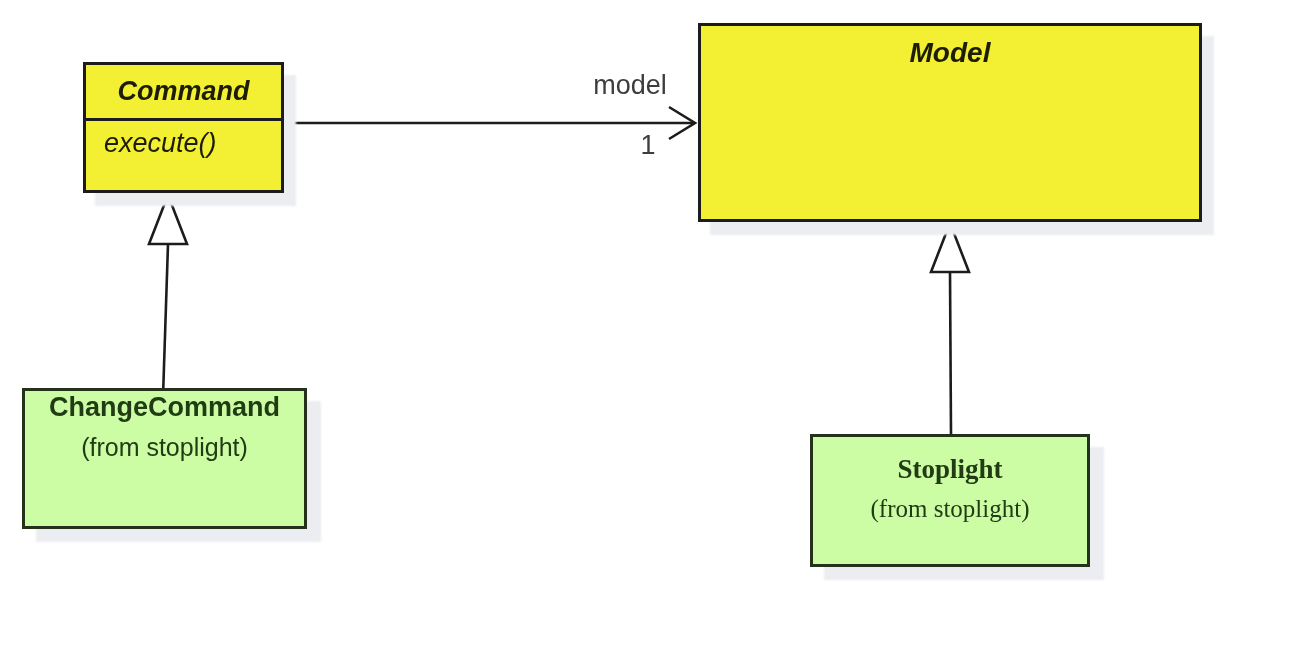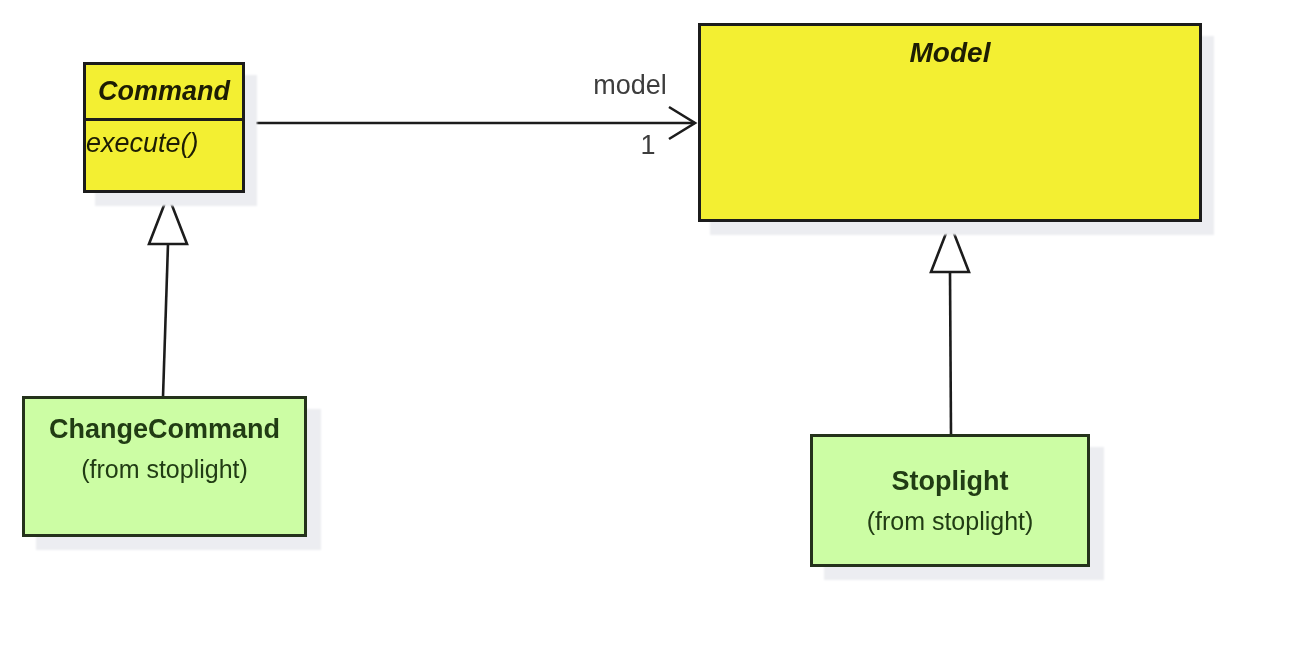--- a/index.html
+++ b/index.html
@@ -28,29 +28,29 @@
   .uml-class .title {
     font-weight: bold;
     font-style: italic;
     text-align: center;
     color: #1d1d04;
   }
   .uml-class .member {
     font-style: italic;
     color: #1d1d04;
   }
-  #class-command { left: 83px; top: 62px; width: 162px; height: 131px; }
+  #class-command { left: 83px; top: 62px; width: 201px; height: 131px; }
   #class-command .title {
     height: 53px;
     line-height: 53px;
     font-size: 27px;
     border-bottom: 3px solid #1c1c1c;
   }
   #class-command .member {
-    padding: 7px 0 0 0;
+    padding: 7px 0 0 18px;
     font-size: 27px;
   }
   #class-model { left: 698px; top: 23px; width: 504px; height: 199px; }
   #class-model .title {
     padding-top: 11px;
     font-size: 28px;
   }
   .impl-class {
     position: absolute;
     box-sizing: border-box;
@@ -64,22 +64,22 @@
   .impl-class .name {
     font-weight: bold;
     font-size: 27px;
     line-height: 32px;
   }
   .impl-class .package {
     font-size: 25px;
     line-height: 32px;
     margin-top: 8px;
   }
-  #node-changecommand { left: 22px; top: 396px; width: 285px; height: 141px; padding-top: 14px; }
-  #node-stoplight    { left: 810px; top: 434px; width: 280px; height: 133px; padding-top: 28px; }
+  #node-changecommand { left: 22px; top: 388px; width: 285px; height: 141px; }
+  #node-stoplight    { left: 810px; top: 434px; width: 280px; height: 133px; padding-top: 16px; font-family: Liberation Serif, serif; }
   .edge-label {
     position: absolute;
     z-index: 3;
     color: #3d3d3d;
     font-size: 27px;
     text-align: center;
   }
   #label-model { left: 575px; top: 70px; width: 110px; }
   #label-mult  { left: 626px; top: 130px; width: 44px; }
 </style>

